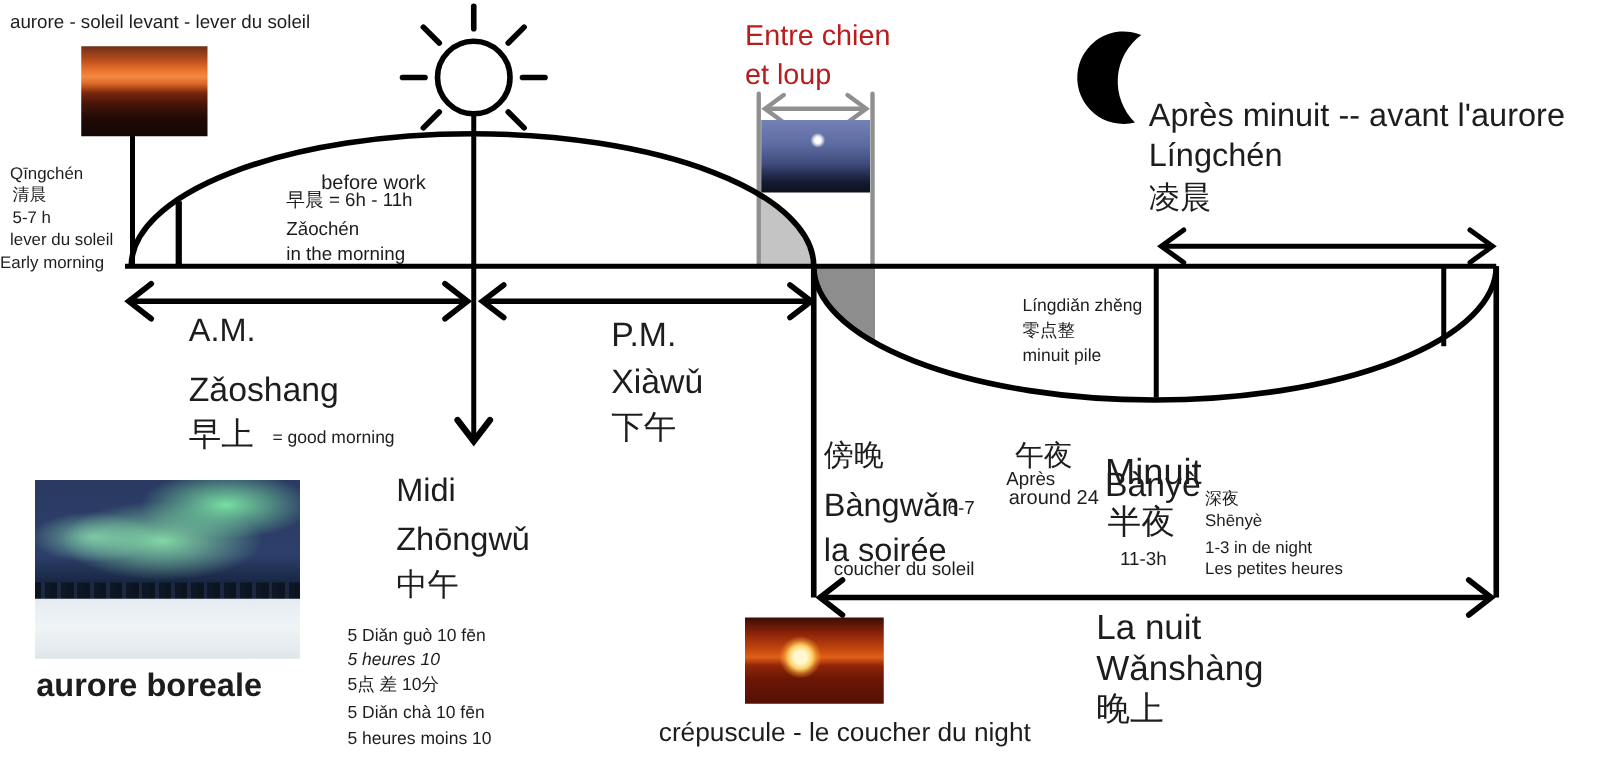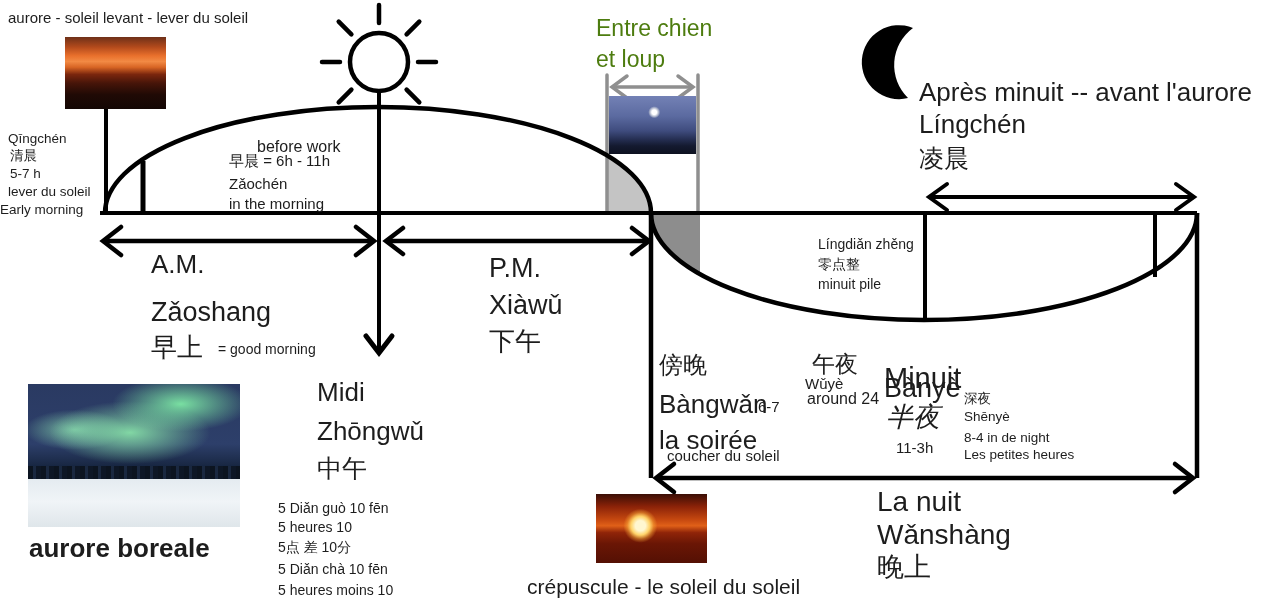--- a/index.html
+++ b/index.html
@@ -1,20 +1,20 @@
 <!DOCTYPE html>
 <html><head>
 <meta charset="utf-8">
 <style>
   html,body{margin:0;padding:0;background:#fff;}
   .canvas{position:relative;width:1280px;height:611px;background:#ffffff;overflow:hidden;
           font-family:"Liberation Sans","DejaVu Sans",sans-serif;color:#1d1d1d;}
   .lines{position:absolute;left:0;top:0;}
   .t{position:absolute;white-space:nowrap;line-height:1.05;}
-  .gray{color:#4d7c0f;}
+  .gray{color:#b91c1c;}
   .photo{position:absolute;}
   .photo-sunrise{background:linear-gradient(180deg,#6e3018 0%,#b34a1c 14%,#e9702c 26%,#f28a44 34%,#d86524 42%,#7a260d 52%,#471509 64%,#200a05 80%,#140704 100%);}
   .photo-twilight{background:
      radial-gradient(circle 6px at 52% 28%, #ffffff 0 40%, rgba(255,255,245,.55) 70%, rgba(255,255,255,0) 100%),
      linear-gradient(180deg,#7381b5 0%,#5b6aa0 35%,#3f4c7e 60%,#232c4e 76%,#141a30 86%,#0d1120 100%);}
   .photo-sunset{background:
      radial-gradient(circle 17px at 40% 46%, #fff7d0 0 30%, #ffd36a 55%, rgba(255,180,60,.45) 78%, rgba(255,180,60,0) 100%),
      linear-gradient(180deg,#3a0e06 0%,#8a2208 18%,#c84a10 38%,#e06018 46%,#902408 56%,#6a1605 72%,#541004 100%);}
   .photo-aurora{background:
      radial-gradient(ellipse 95px 38px at 72% 14%, rgba(125,232,165,.95), rgba(125,232,165,0) 72%),
@@ -123,21 +123,21 @@
 
   <div class="t" style="left:489px;top:254px;font-size:27px;">P.M.</div>
   <div class="t" style="left:489px;top:291px;font-size:27px;">Xiàwǔ</div>
   <div class="t" style="left:489px;top:328px;font-size:26px;">下午</div>
 
   <div class="t" style="left:317px;top:379px;font-size:26px;">Midi</div>
   <div class="t" style="left:317px;top:418px;font-size:26px;">Zhōngwǔ</div>
   <div class="t" style="left:317px;top:455px;font-size:25px;">中午</div>
 
   <div class="t" style="left:278px;top:501px;font-size:14px;">5 Diǎn guò 10 fēn</div>
-  <div class="t" style="left:278px;top:520px;font-size:14px;">5 heures 10</div>
+  <div class="t" style="left:278px;top:520px;font-size:14px;font-style:italic;">5 heures 10</div>
   <div class="t" style="left:278px;top:540px;font-size:14px;">5点 差 10分</div>
   <div class="t" style="left:278px;top:562px;font-size:14px;">5 Diǎn chà 10 fēn</div>
   <div class="t" style="left:278px;top:583px;font-size:14px;">5 heures moins 10</div>
 
   <div class="t gray" style="left:596px;top:16px;font-size:23px;">Entre chien</div>
   <div class="t gray" style="left:596px;top:47px;font-size:23px;">et loup</div>
 
   <div class="t" style="left:919px;top:79px;font-size:26px;">Après minuit -- avant l'aurore</div>
   <div class="t" style="left:919px;top:111px;font-size:26px;">Língchén</div>
   <div class="t" style="left:919px;top:145px;font-size:25px;">凌晨</div>
@@ -146,33 +146,33 @@
   <div class="t" style="left:818px;top:257px;font-size:14px;">零点整</div>
   <div class="t" style="left:818px;top:277px;font-size:14px;">minuit pile</div>
 
   <div class="t" style="left:659px;top:352px;font-size:24px;">傍晚</div>
   <div class="t" style="left:659px;top:391px;font-size:26px;">Bàngwǎn</div>
   <div class="t" style="left:758px;top:399px;font-size:15px;">6-7</div>
   <div class="t" style="left:659px;top:427px;font-size:26px;">la soirée</div>
   <div class="t" style="left:667px;top:448px;font-size:15px;">coucher du soleil</div>
 
   <div class="t" style="left:812px;top:352px;font-size:23px;">午夜</div>
-  <div class="t" style="left:805px;top:376px;font-size:15px;">Wǔyè</div>
+  <div class="t" style="left:805px;top:376px;font-size:15px;">Après</div>
   <div class="t" style="left:807px;top:391px;font-size:16px;">around 24</div>
 
   <div class="t" style="left:884px;top:344px;font-size:29px;margin-top:19px;">Minuit</div>
   <div class="t" style="left:884px;top:374px;font-size:27px;">Bànyè</div>
-  <div class="t" style="left:886px;top:403px;font-size:27px;font-style:italic;">半夜</div>
+  <div class="t" style="left:886px;top:403px;font-size:27px;">半夜</div>
   <div class="t" style="left:896px;top:440px;font-size:15px;">11-3h</div>
 
   <div class="t" style="left:964px;top:392px;font-size:13.5px;">深夜</div>
   <div class="t" style="left:964px;top:410px;font-size:13.5px;">Shēnyè</div>
-  <div class="t" style="left:964px;top:431px;font-size:13.5px;">8-4 in de night</div>
+  <div class="t" style="left:964px;top:431px;font-size:13.5px;">1-3 in de night</div>
   <div class="t" style="left:964px;top:448px;font-size:13.5px;">Les petites heures</div>
 
   <div class="t" style="left:877px;top:487px;font-size:28px;text-align:right;">La nuit</div>
   <div class="t" style="left:877px;top:520px;font-size:28px;">Wǎnshàng</div>
   <div class="t" style="left:877px;top:553px;font-size:27px;">晚上</div>
 
-  <div class="t" style="left:527px;top:576px;font-size:21px;">crépuscule - le soleil du soleil</div>
+  <div class="t" style="left:527px;top:576px;font-size:21px;">crépuscule - le coucher du night</div>
   <div class="t" style="left:29px;top:535px;font-size:26px;font-weight:bold;">aurore boreale</div>
 
 </div>
 
 </body></html>

